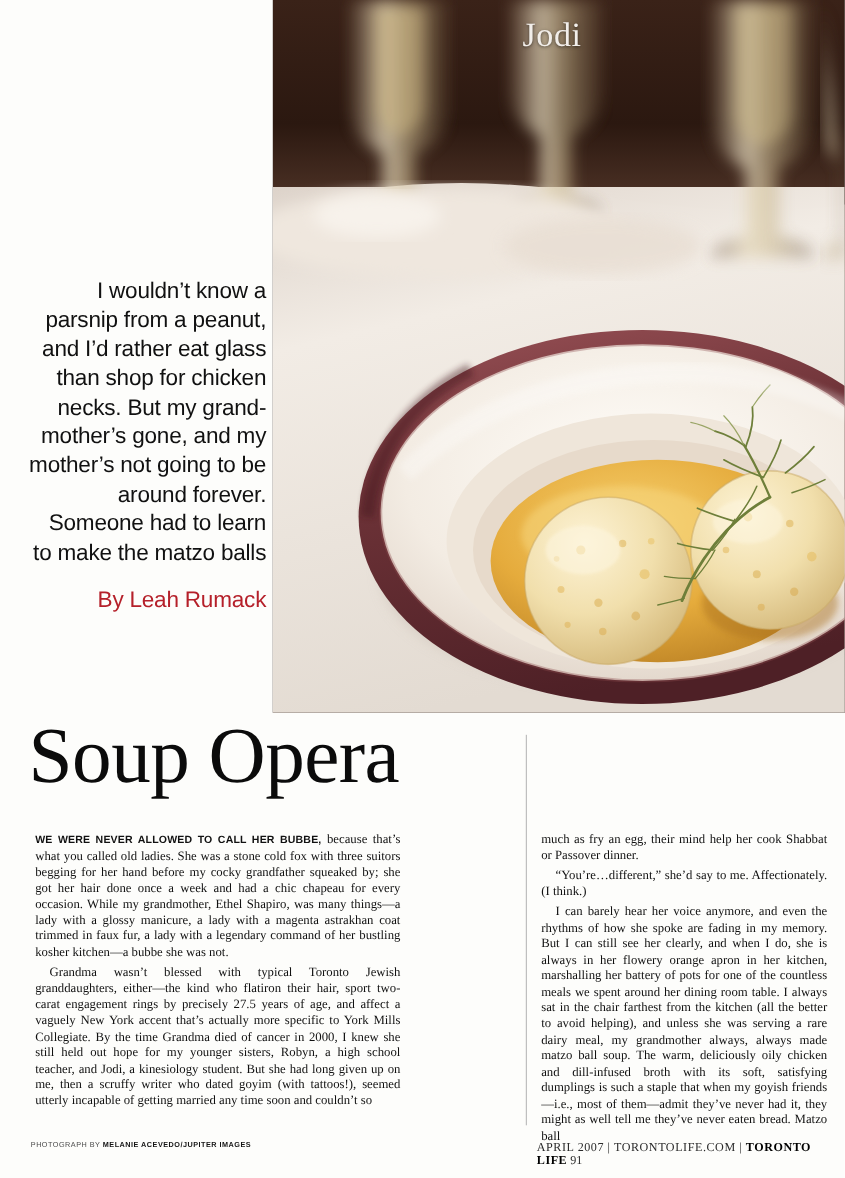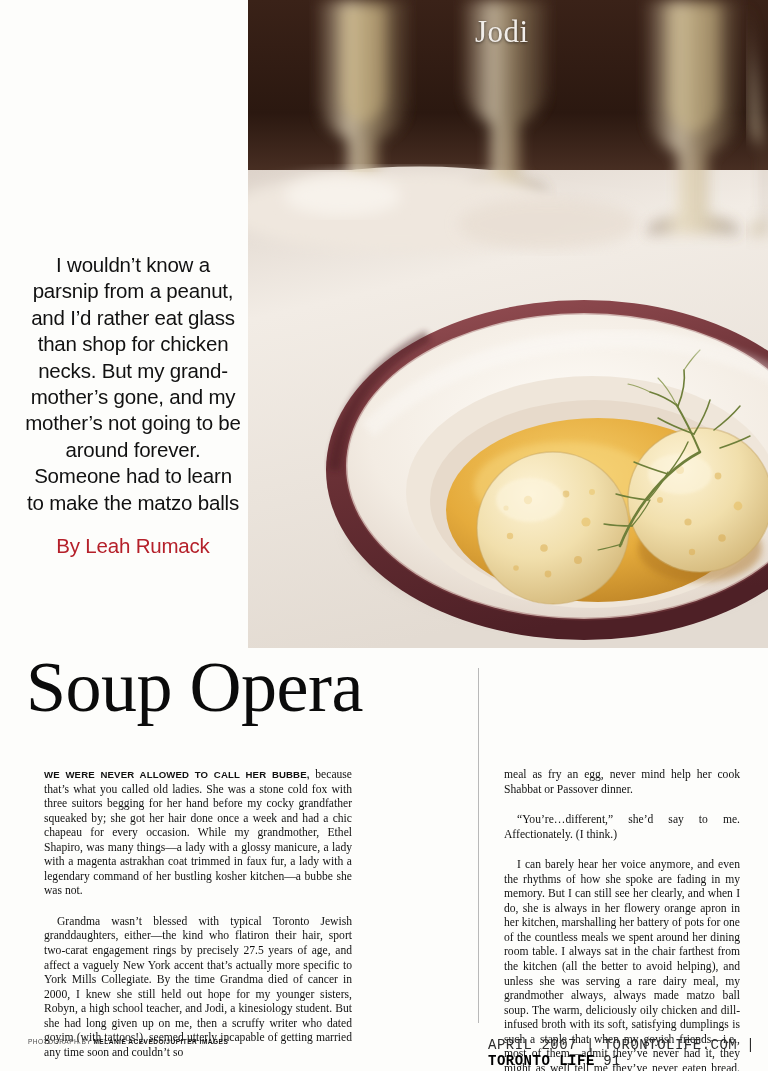--- a/index.html
+++ b/index.html
@@ -23,21 +23,21 @@
     position:absolute;left:475px;top:14px;
     font-family:"Liberation Serif",serif;
     font-size:31px;color:#f2eeea;letter-spacing:.5px;
     text-shadow:0 1px 3px rgba(0,0,0,.55);
     z-index:6;
   }
 
   
   .deck{
     position:absolute;left:24px;top:252px;width:218px;
-    text-align:center;
+    text-align:right;
     font-family:"Liberation Sans",sans-serif;
     font-size:20.5px;line-height:26.4px;
     color:#111;letter-spacing:-.2px;font-weight:400;
     z-index:5;
   }
   .deck .byline{color:#b5202a;display:block;margin-top:17px;font-weight:400;}
 
   
   .headline{
     position:absolute;left:26px;top:655px;
@@ -49,43 +49,43 @@
   
   .col{
     position:absolute;top:752px;
     font-family:"Liberation Serif",serif;
     font-size:11.6px;line-height:14.55px;
     color:#111;text-align:justify;
     -webkit-hyphens:none;hyphens:none;
   }
   .col-left{left:28px;width:340px;}
   .col-right{left:488px;width:268px;}
-  .col p{margin:16px;text-indent:13px;}
+  .col p{margin:4px;text-indent:13px;}
   .col p.first{text-indent:0;}
   .lead{
     font-family:"Liberation Sans",sans-serif;
     font-weight:bold;font-size:9.6px;letter-spacing:.15px;
   }
 
   .rule{
     position:absolute;left:478px;top:668px;width:1px;height:355px;
     background:#b9b9b9;
   }
 
   
   .credit{
     position:absolute;left:28px;top:1038px;
     font-family:"Liberation Sans",sans-serif;
     font-size:6.6px;letter-spacing:.45px;color:#4a4a4a;
   }
   .credit b{color:#141414;}
   .folio{
     position:absolute;left:488px;top:1037px;
-    font-family:Liberation Mono, monospace;
-    font-size:14px;letter-spacing:.5px;color:#2b2b2b;
+    font-family:Liberation Serif, serif;
+    font-size:11px;letter-spacing:.5px;color:#2b2b2b;
   }
   .folio b{color:#000;}
   .folio .pg{letter-spacing:0;}
 </style>
 </head>
 <body>
 
 <div class="page">
 
   <div class="photo">
@@ -251,21 +251,21 @@
   <div class="rule"></div>
 
   <div class="col col-left">
     <p class="first">
       <span class="lead">WE WERE NEVER ALLOWED TO CALL HER BUBBE,</span><span> because that’s what you called old ladies. She was a stone cold fox with three suitors begging for her hand before my cocky grandfather squeaked by; she got her hair done once a week and had a chic chapeau for every occasion. While my grandmother, Ethel Shapiro, was many things—a lady with a glossy manicure, a lady with a magenta astrakhan coat trimmed in faux fur, a lady with a legendary command of her bustling kosher kitchen—a bubbe she was not.</span>
     </p>
     <p><span>Grandma wasn’t blessed with typical Toronto Jewish granddaughters, either—the kind who flatiron their hair, sport two-carat engagement rings by precisely 27.5 years of age, and affect a vaguely New York accent that’s actually more specific to York Mills Collegiate. By the time Grandma died of cancer in 2000, I knew she still held out hope for my younger sisters, Robyn, a high school teacher, and Jodi, a kinesiology student. But she had long given up on me, then a scruffy writer who dated goyim (with tattoos!), seemed utterly incapable of getting married any time soon and couldn’t so</span></p>
   </div>
 
   <div class="col col-right">
-    <p class="first"><span>meal as fry an egg, never mind help her cook Shabbat or Passover dinner.</span></p>
+    <p class="first"><span>much as fry an egg, their mind help her cook Shabbat or Passover dinner.</span></p>
     <p><span>“You’re…different,” she’d say to me. Affectionately. (I think.)</span></p>
     <p><span>I can barely hear her voice anymore, and even the rhythms of how she spoke are fading in my memory. But I can still see her clearly, and when I do, she is always in her flowery orange apron in her kitchen, marshalling her battery of pots for one of the countless meals we spent around her dining room table. I always sat in the chair farthest from the kitchen (all the better to avoid helping), and unless she was serving a rare dairy meal, my grandmother always, always made matzo ball soup. The warm, deliciously oily chicken and dill-infused broth with its soft, satisfying dumplings is such a staple that when my goyish friends—i.e., most of them—admit they’ve never had it, they might as well tell me they’ve never eaten bread. Matzo ball</span></p>
   </div>
 
   <div class="credit">
     <span>PHOTOGRAPH BY </span><b>MELANIE ACEVEDO/JUPITER IMAGES</b>
   </div>
 
   <div class="folio">
     <span>APRIL 2007 | TORONTOLIFE.COM | </span><b>TORONTO LIFE</b><span class="pg"> 91</span>

